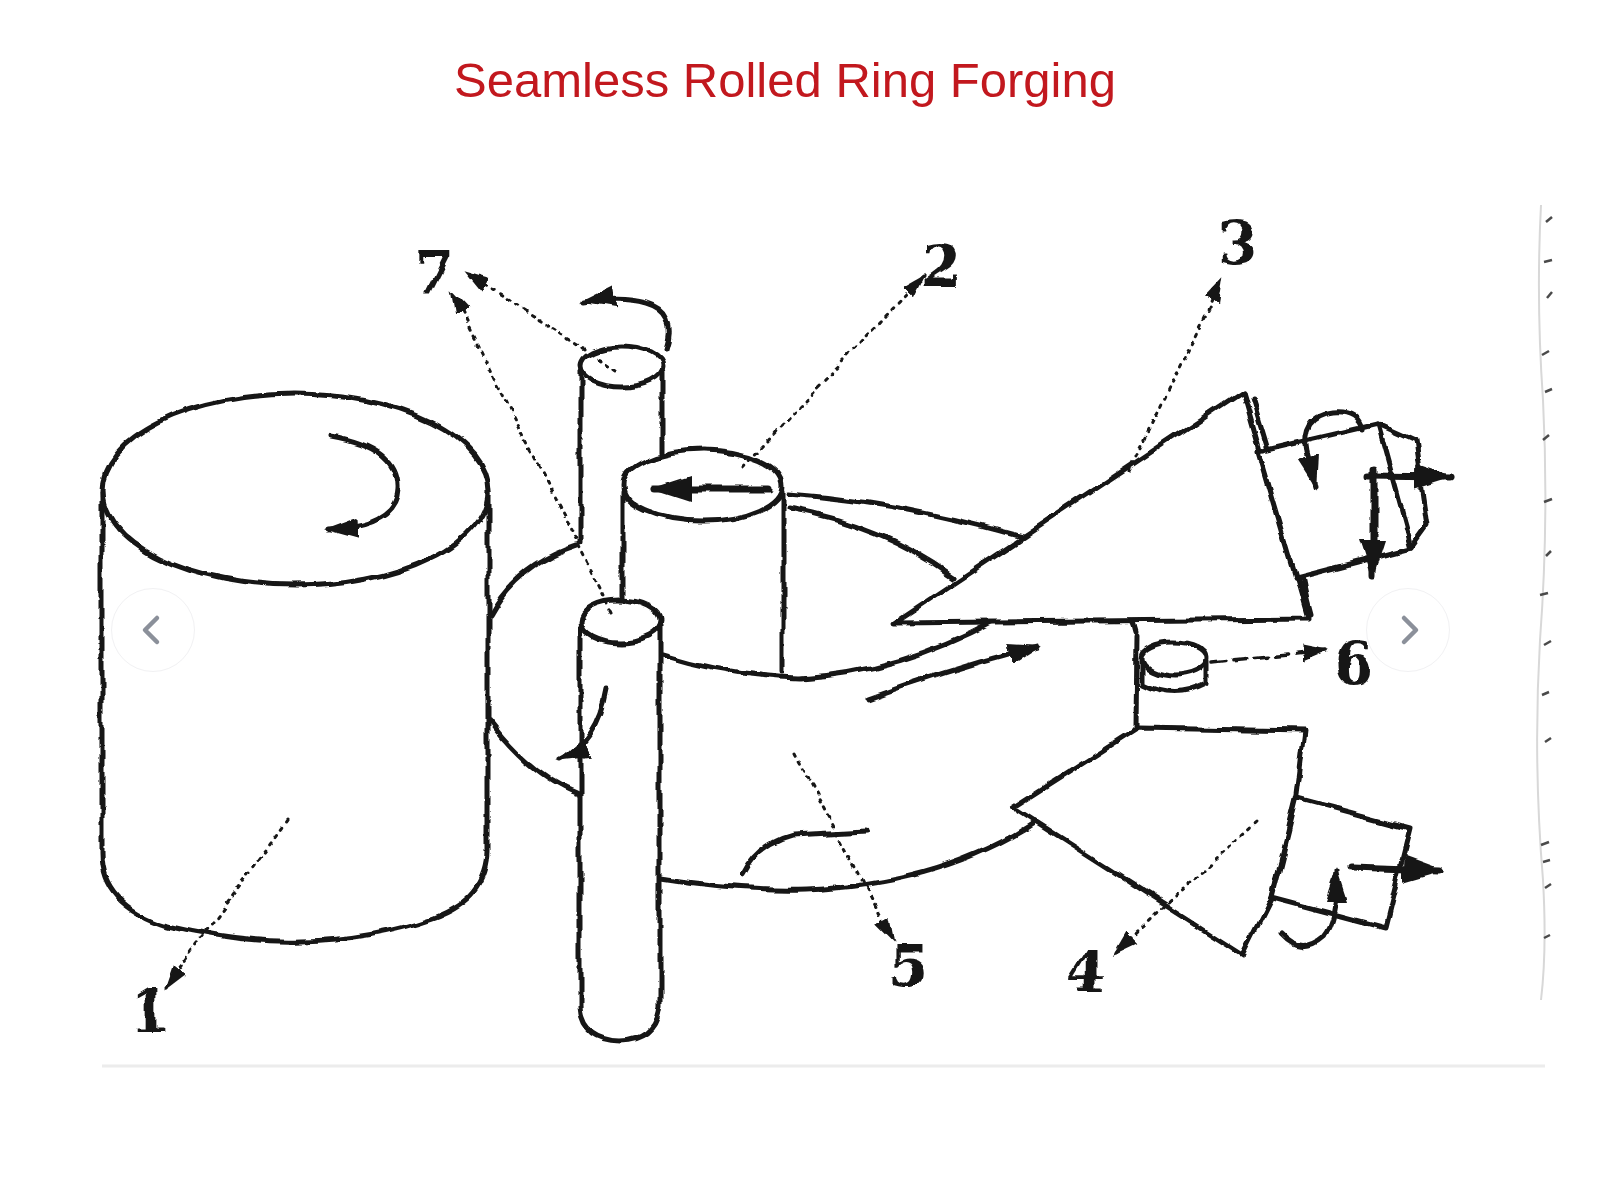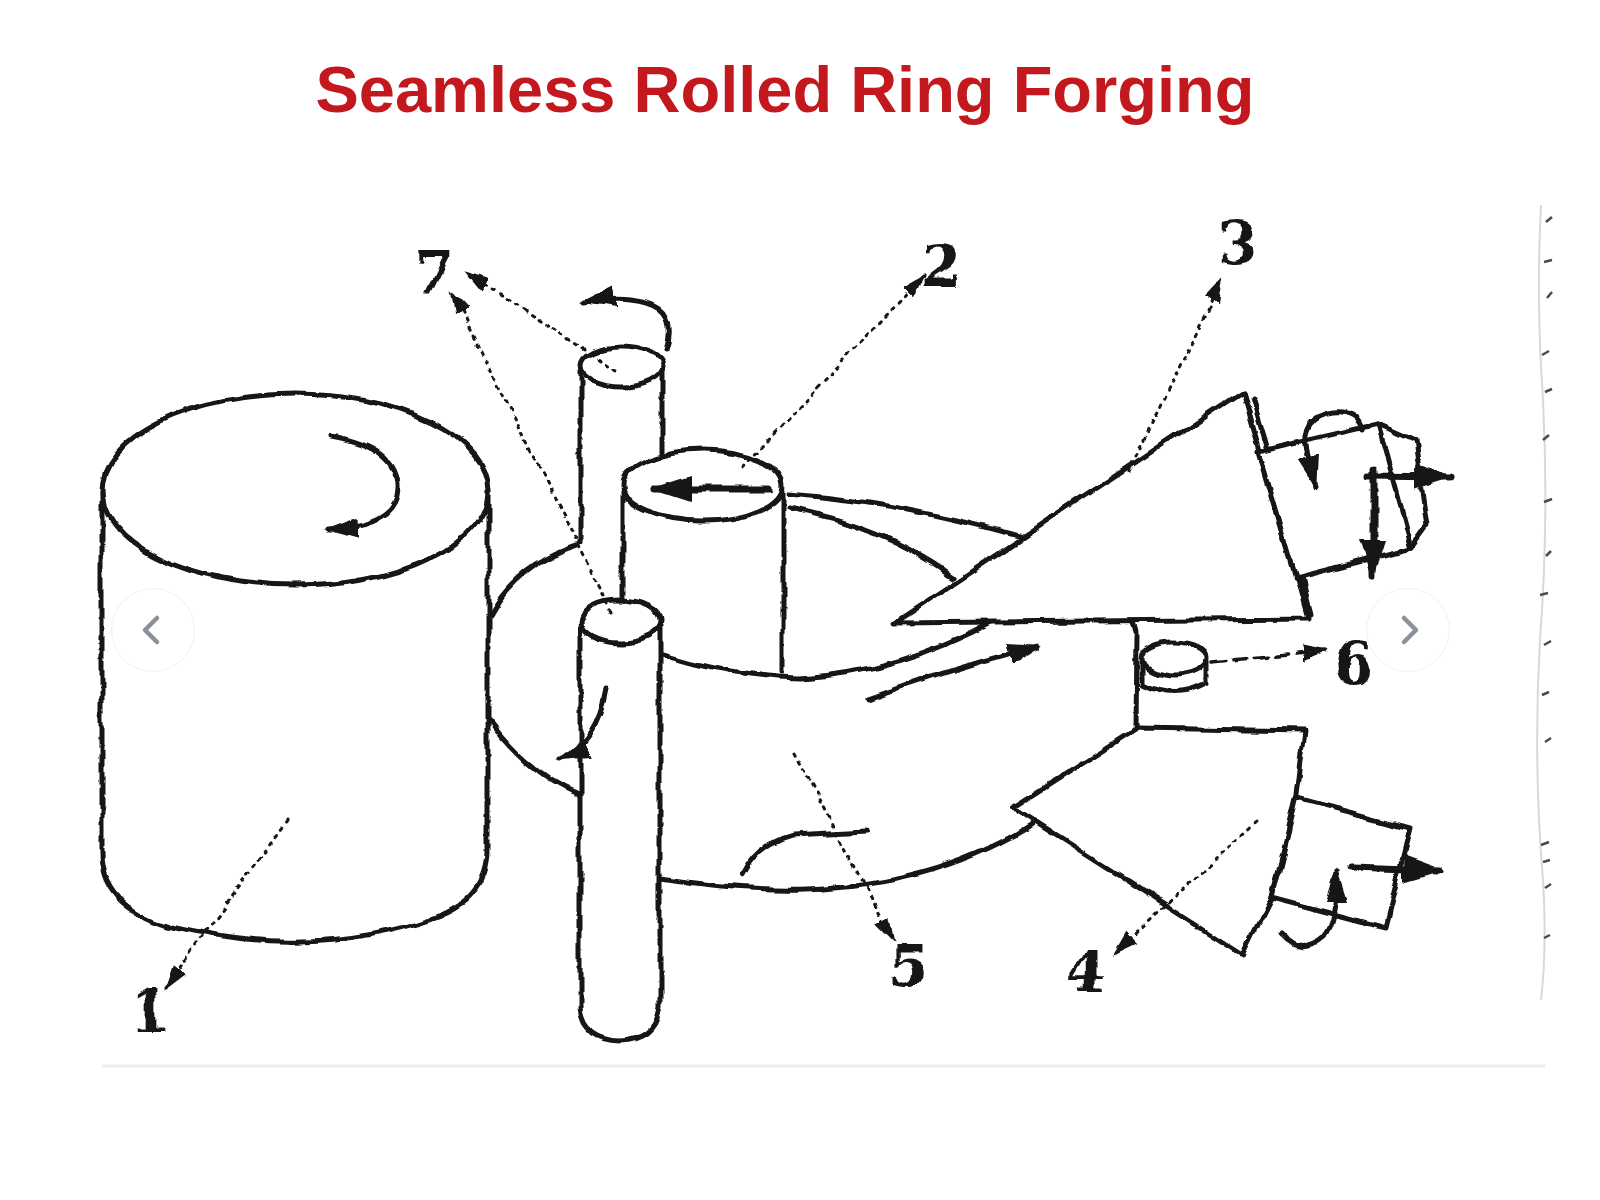--- a/index.html
+++ b/index.html
@@ -2,21 +2,21 @@
 <html><head>
 <meta charset="utf-8">
 <style>
   html,body{margin:0;padding:0;}
   body{
     width:1600px;height:1200px;position:relative;overflow:hidden;
     background:#ffffff;font-family:"Liberation Sans", sans-serif;
   }
   .title{
     position:absolute;top:52px;left:0;width:1570px;
-    text-align:center;font-size:65px;font-weight:700;letter-spacing:0px;
+    text-align:center;font-size:49px;font-weight:400;letter-spacing:0px;
     color:#c2181e;
   }
   .carousel-btn{
     position:absolute;width:84px;height:84px;border-radius:50%;
     background:#ffffff;border:1px solid #f1f1f3;
     display:flex;align-items:center;justify-content:center;
     cursor:pointer;box-sizing:border-box;
   }
   .carousel-btn.prev{left:111px;top:588px;}
   .carousel-btn.next{left:1366px;top:588px;}

